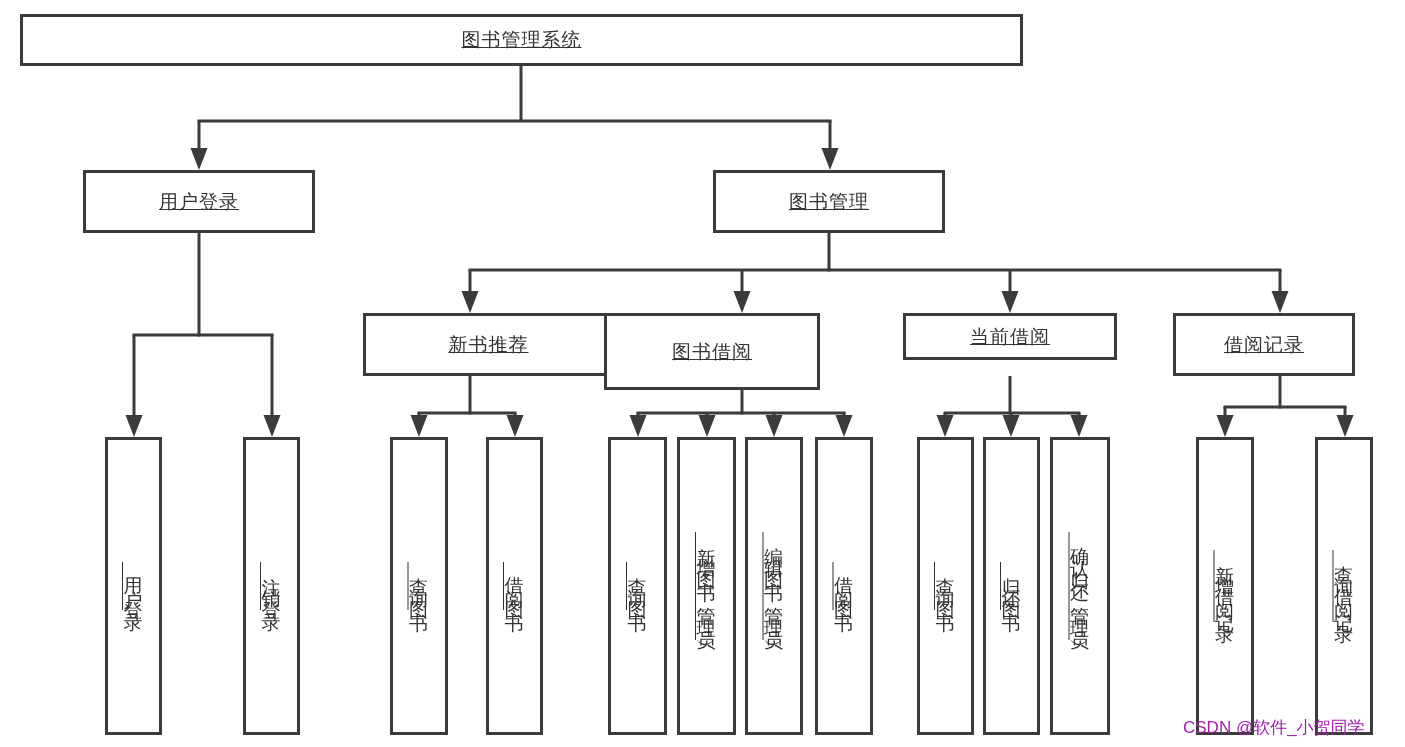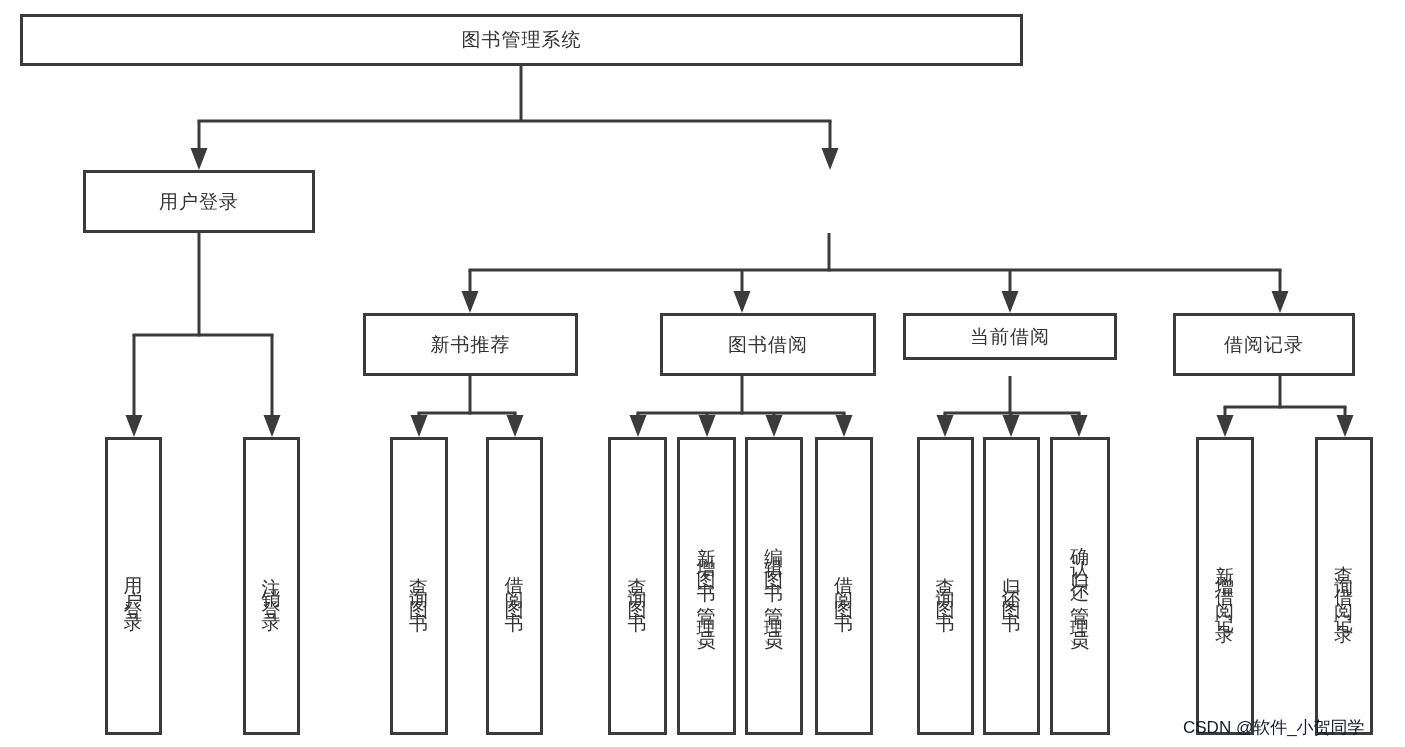--- a/index.html
+++ b/index.html
@@ -25,39 +25,40 @@
   .node {
     position: absolute;
     box-sizing: border-box;
     border: 3px solid #3b3b3b;
     background: #ffffff;
     display: flex;
     align-items: center;
     justify-content: center;
     color: #333333;
     z-index: 2;
+    text-decoration: underline;
   }
   .hbox span {
     font-size: 19px;
     letter-spacing: 1px;
     white-space: nowrap;
   }
   .vbox span {
     writing-mode: vertical-rl;
     font-size: 19px;
     letter-spacing: 12px;
     line-height: 1;
     white-space: nowrap;
   }
   .watermark {
     position: absolute;
     left: 1183px;
     top: 716px;
     font-size: 17px;
-    color: #0f172a;
+    color: #a21caf;
     white-space: nowrap;
     z-index: 5;
   }
 </style>
 </head>
 <body>
 
 <div id="canvas">
 
   <svg id="connector-layer" viewBox="0 0 1405 747" xmlns="http://www.w3.org/2000/svg">
@@ -115,25 +116,28 @@
       <polygon points="1336.5,415 1353.5,415 1345,437" fill="#3b3b3b"></polygon>
     </svg>
 
   <div class="node hbox" style="left:20px;top:14px;width:1003px;height:52px">
     <span>图书管理系统</span>
   </div>
 
   <div class="node hbox" style="left:83px;top:170px;width:232px;height:63px">
     <span>用户登录</span>
   </div>
+  <div class="node hbox" style="left:713px;top:170px;width:232px;height:63px">
+    <span>图书管理</span>
+  </div>
 
-  <div class="node hbox" style="left:363px;top:313px;width:215px;height:63px">
+  <div class="node hbox" style="left:363px;top:313px;width:251px;height:63px">
     <span>新书推荐</span>
   </div>
-  <div class="node hbox" style="left:660px;top:313px;width:216px;height:63px">
+  <div class="node hbox" style="left:604px;top:313px;width:216px;height:77px">
     <span>图书借阅</span>
   </div>
   <div class="node hbox" style="left:903px;top:313px;width:214px;height:47px">
     <span>当前借阅</span>
   </div>
   <div class="node hbox" style="left:1173px;top:313px;width:182px;height:63px">
     <span>借阅记录</span>
   </div>
 
   <div class="node vbox" style="left:105px;top:437px;width:57px;height:298px">

